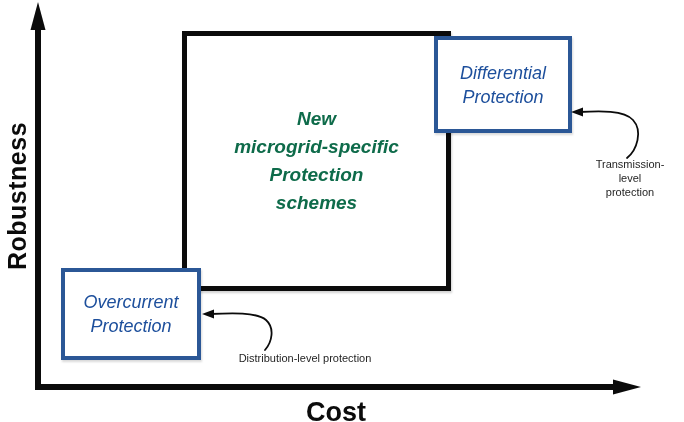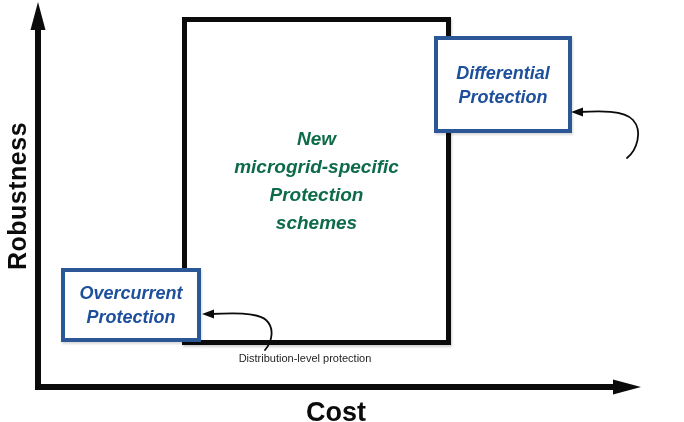--- a/index.html
+++ b/index.html
@@ -28,21 +28,21 @@
   }
   .xlabel{
     position:absolute;left:336px;top:412px;
     transform:translate(-50%,-50%);
     font-size:27px;font-weight:bold;color:var(--axis-black);
     white-space:nowrap;
   }
 
   
   .bigbox{
-    position:absolute;left:182px;top:17px;width:269px;height:328px;
+    position:absolute;left:182px;top:31px;width:269px;height:260px;
     border:5px solid var(--axis-black);
     box-sizing:border-box;background:transparent;
     display:flex;align-items:center;justify-content:center;
     z-index:2;
     box-shadow:1px 2px 2px rgba(0,0,0,0.18);
   }
   .greentext{
     font-size:19px;font-weight:bold;font-style:italic;
     color:var(--green-text);
     text-align:center;line-height:28px;white-space:pre-line;
@@ -51,26 +51,26 @@
   
   .bluebox{
     position:absolute;
     border:4px solid var(--blue-border);
     background:#ffffff;box-sizing:border-box;
     display:flex;align-items:center;justify-content:center;
     z-index:3;
     box-shadow:1px 2px 2px rgba(0,0,0,0.15);
   }
   .bluebox .label{
-    font-size:18px;font-weight:bold;font-style:italic;
+    font-size:18px;font-weight:normal;font-style:italic;
     color:var(--blue-text);
     text-align:center;line-height:24px;white-space:pre-line;
   }
   .diff{left:434px;top:36px;width:138px;height:97px;}
-  .over{left:61px;top:268px;width:140px;height:74px;}
+  .over{left:61px;top:268px;width:140px;height:92px;}
 
   
   .ann{
     position:absolute;
     font-size:11px;color:var(--annotation-text);
     text-align:center;line-height:14px;white-space:pre-line;
     z-index:4;
   }
   .ann.trans{left:630px;top:178px;transform:translate(-50%,-50%);}
   .ann.dist{left:305px;top:358px;transform:translate(-50%,-50%);white-space:nowrap;text-align:center;}
@@ -117,15 +117,17 @@
     <g>
       <path d="M 627 158 C 637 150, 643 131, 633 120 C 624 110, 600 111, 579 112" fill="none" class="stroke-black" stroke-width="1.8" stroke-linecap="round"></path>
       <polygon class="fill-black" points="571,112 583,107.5 583,116.5"></polygon>
     </g>
     <g>
       <path d="M 265 350 C 272 342, 275 328, 266 320 C 257 312, 231 313, 210 314" fill="none" class="stroke-black" stroke-width="1.8" stroke-linecap="round"></path>
       <polygon class="fill-black" points="202,314 214,309.5 214,318.5"></polygon>
     </g>
   </svg>
 
+  <div class="ann trans">Transmission-level
+protection</div>
   <div class="ann dist">Distribution-level protection</div>
 
 </div>
 
 </body></html>

